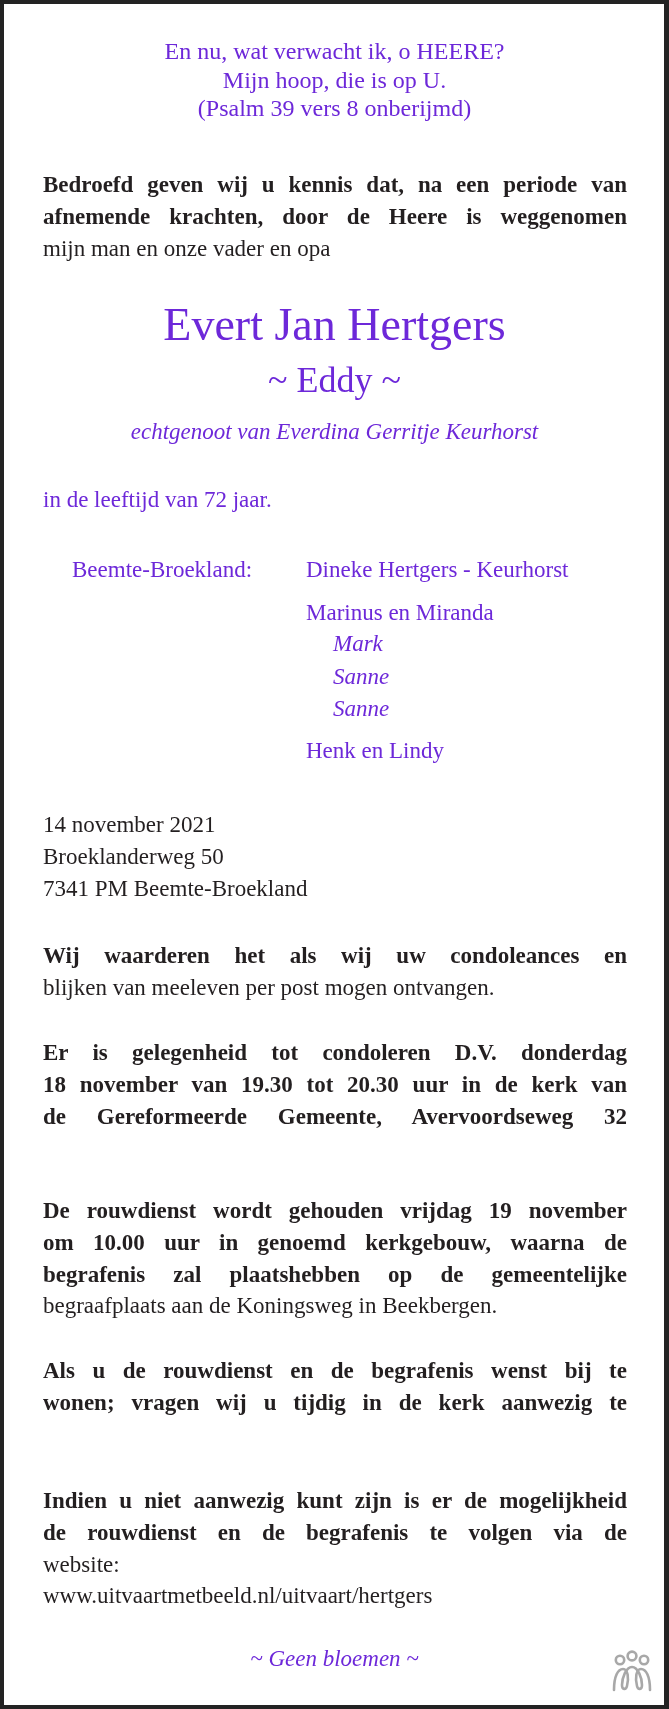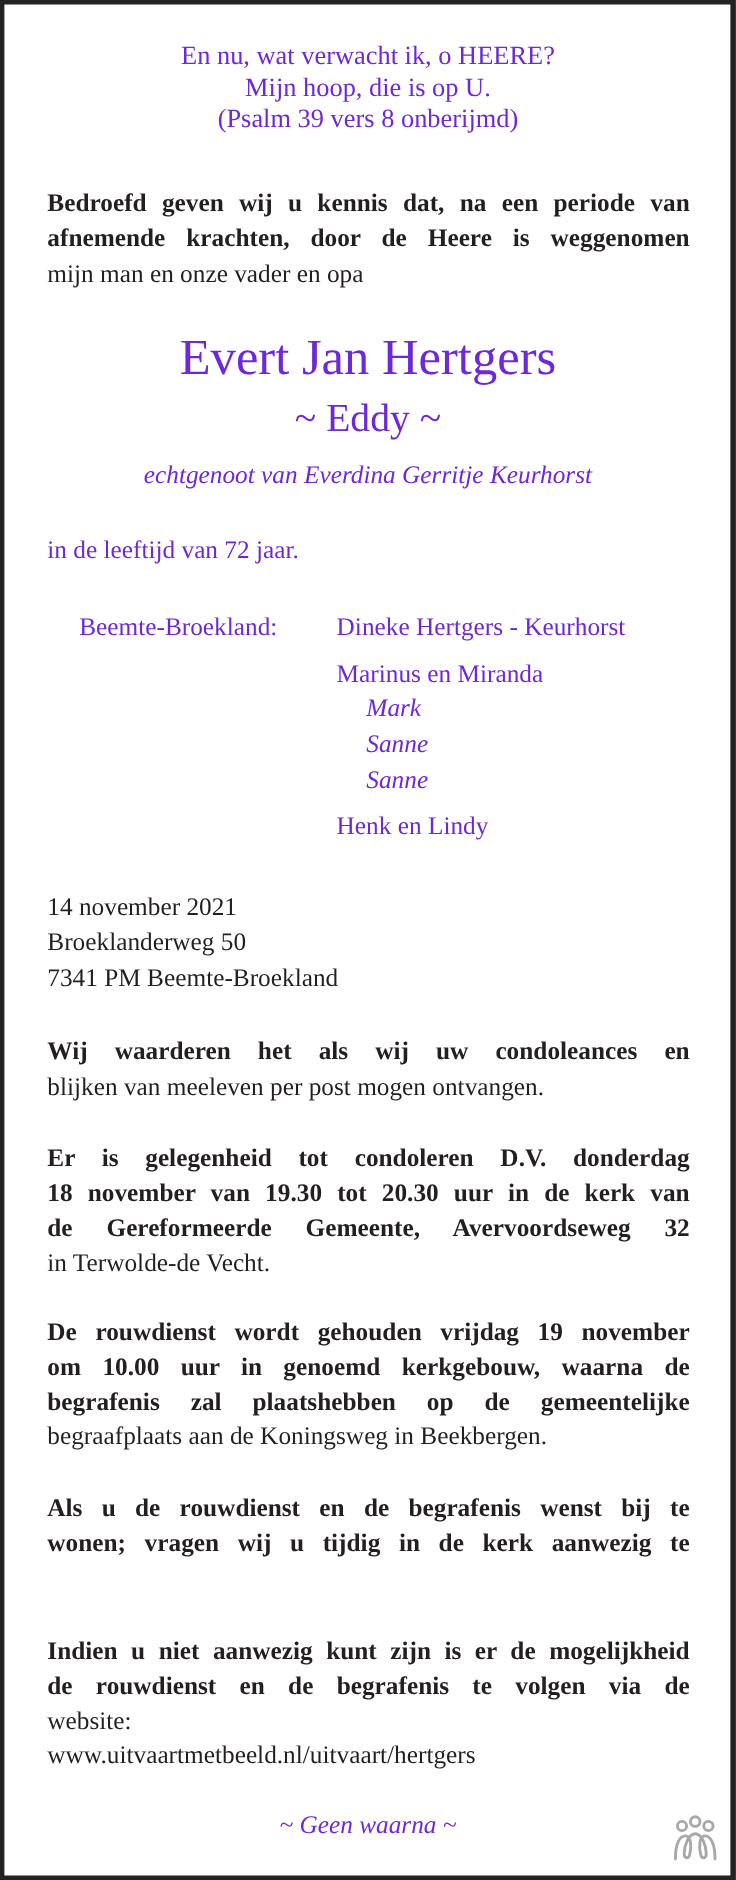--- a/index.html
+++ b/index.html
@@ -74,21 +74,20 @@
 
 <div class="justify" style="top:940px;">
   <span class="jl">Wij waarderen het als wij uw condoleances en</span>
   <span class="ll">blijken van meeleven per post mogen ontvangen.</span>
 </div>
 
 <div class="justify" style="top:1037px;">
   <span class="jl">Er is gelegenheid tot condoleren D.V. donderdag</span>
   <span class="jl">18 november van 19.30 tot 20.30 uur in de kerk van</span>
   <span class="jl">de Gereformeerde Gemeente, Avervoordseweg 32</span>
-  <span class="ll">in Terwolde-de Vecht.</span>
 </div>
 
 <div class="justify" style="top:1195px;">
   <span class="jl">De rouwdienst wordt gehouden vrijdag 19 november</span>
   <span class="jl">om 10.00 uur in genoemd kerkgebouw, waarna de</span>
   <span class="jl">begrafenis zal plaatshebben op de gemeentelijke</span>
   <span class="ll">begraafplaats aan de Koningsweg in Beekbergen.</span>
 </div>
 
 <div class="justify" style="top:1355px;">
@@ -96,20 +95,20 @@
   <span class="jl">wonen; vragen wij u tijdig in de kerk aanwezig te</span>
 </div>
 
 <div class="justify" style="top:1485px;">
   <span class="jl">Indien u niet aanwezig kunt zijn is er de mogelijkheid</span>
   <span class="jl">de rouwdienst en de begrafenis te volgen via de</span>
   <span class="ll">website:</span>
   <span class="ll">www.uitvaartmetbeeld.nl/uitvaart/hertgers</span>
 </div>
 
-<div class="t center italic" style="top:1647px;font-size:23px;">~ Geen waarna ~</div>
+<div class="t center italic" style="top:1647px;font-size:23px;">~ Geen bloemen ~</div>
 
 <svg class="icon" viewBox="0 0 40 42" fill="none" stroke="#a8a8a8" stroke-width="2.6" stroke-linecap="round">
   <circle cx="8" cy="10" r="4.2"></circle>
   <circle cx="20" cy="6" r="4.4"></circle>
   <circle cx="32" cy="10" r="4.2"></circle>
   <path d="M2 40 C2 26 6 19 11 19 C16 19 17 28 15 36 C14 40 10 40 10 35 C10 28 14 17 20 17 C26 17 30 28 30 35 C30 40 26 40 25 36 C23 28 24 19 29 19 C34 19 38 26 38 40"></path>
 </svg>
 
 </body></html>

